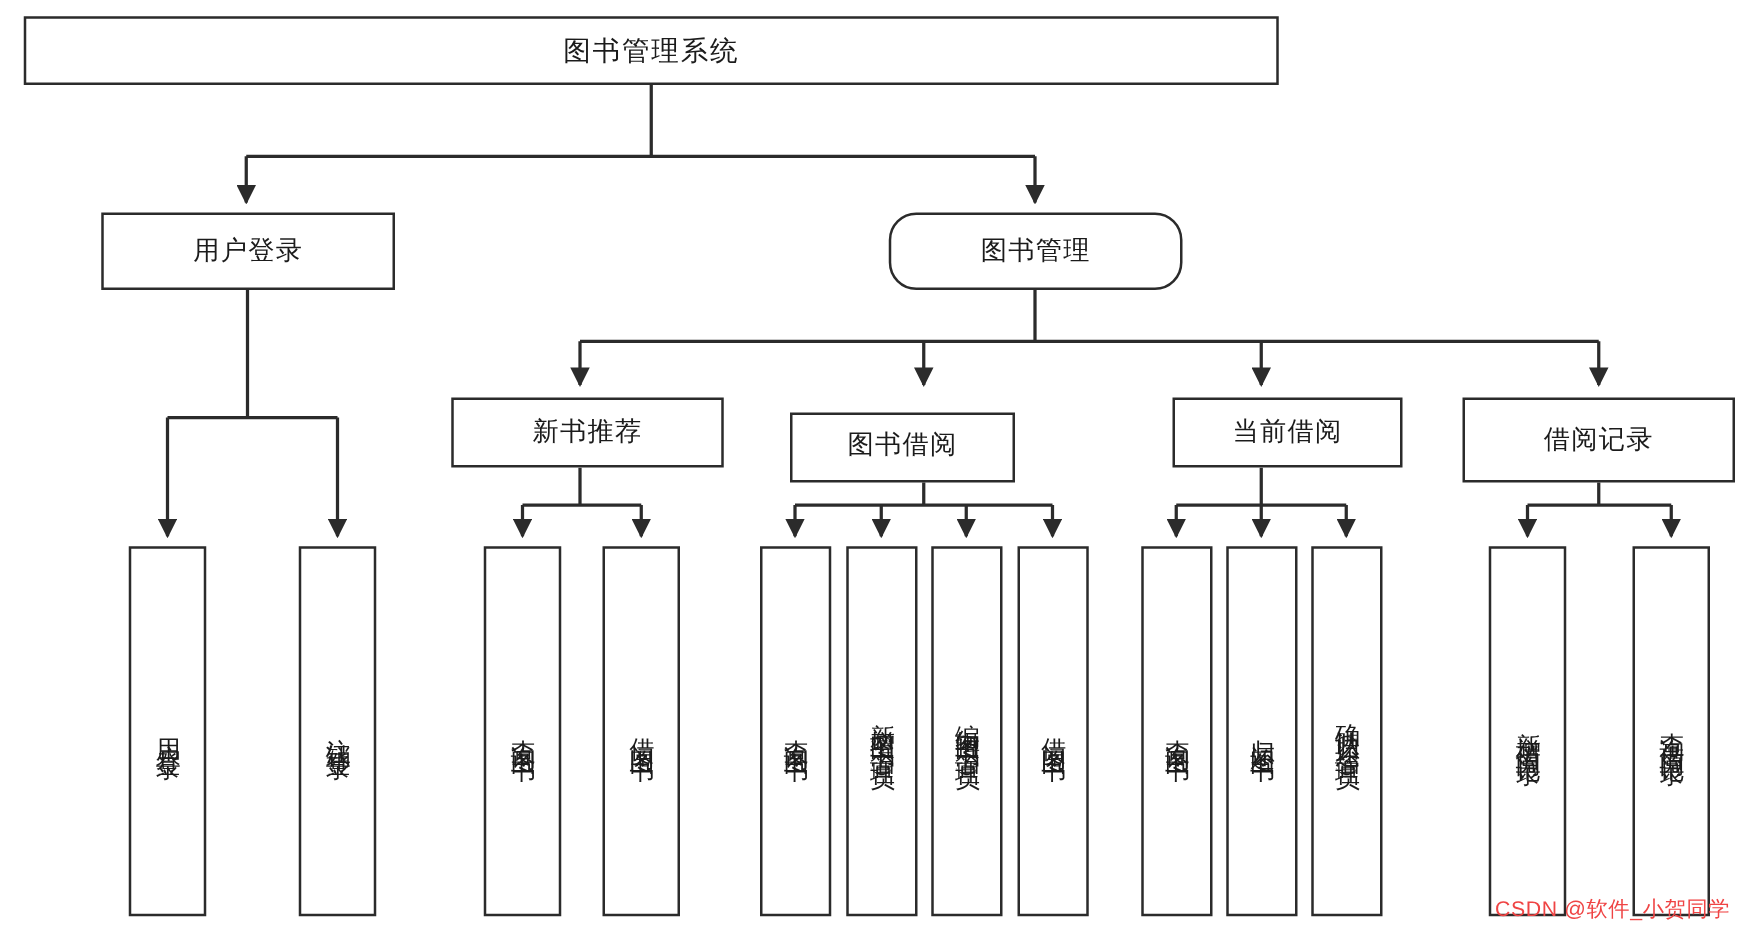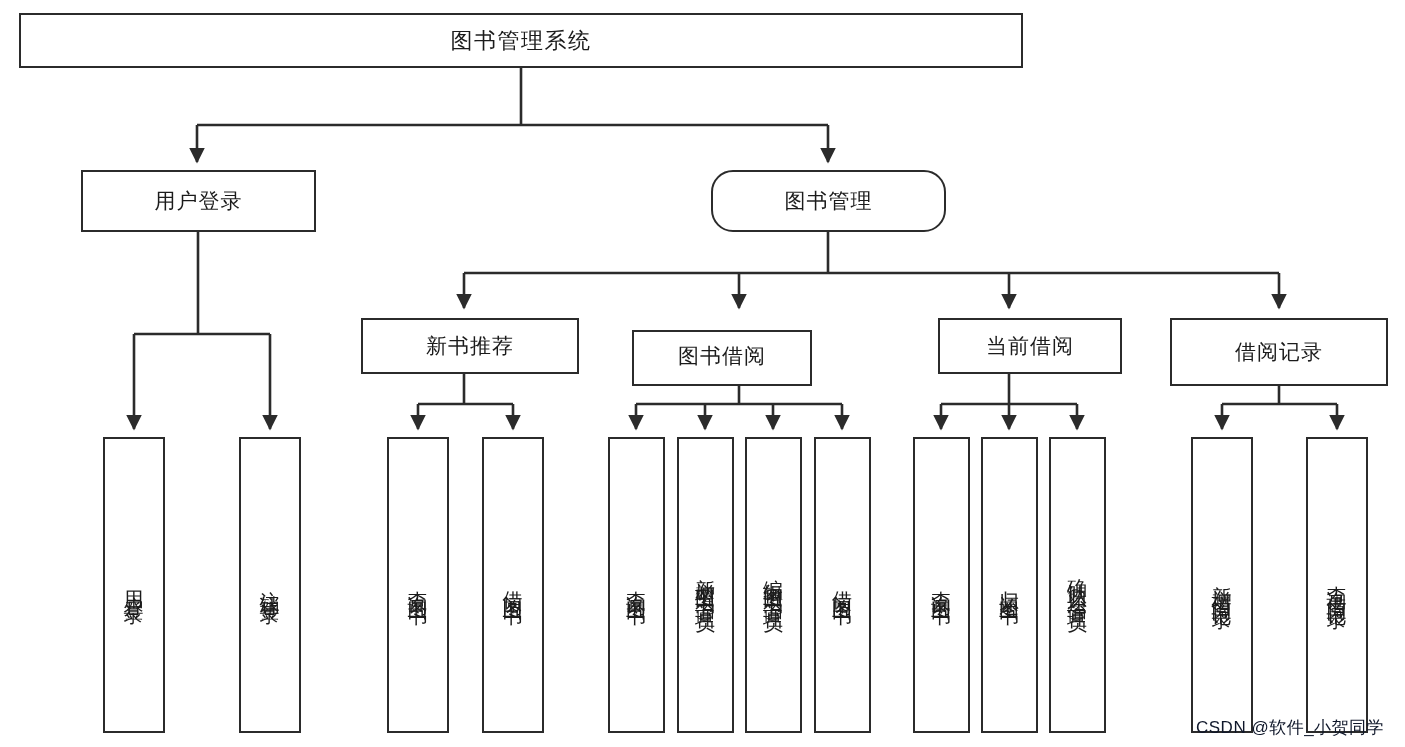--- a/index.html
+++ b/index.html
@@ -60,21 +60,21 @@
   .node.vert .label {
     writing-mode: vertical-rl;
     text-orientation: upright;
     font-size: 20px;
     letter-spacing: 5px;
     line-height: 1;
     white-space: nowrap;
   }
   .watermark {
     position: absolute;
-    color: #0f172a;
+    color: #ef4444;
     font-size: 17px;
     letter-spacing: 0.5px;
     white-space: nowrap;
     z-index: 5;
   }
 </style>
 </head>
 <body>
 
 <div id="canvas">

